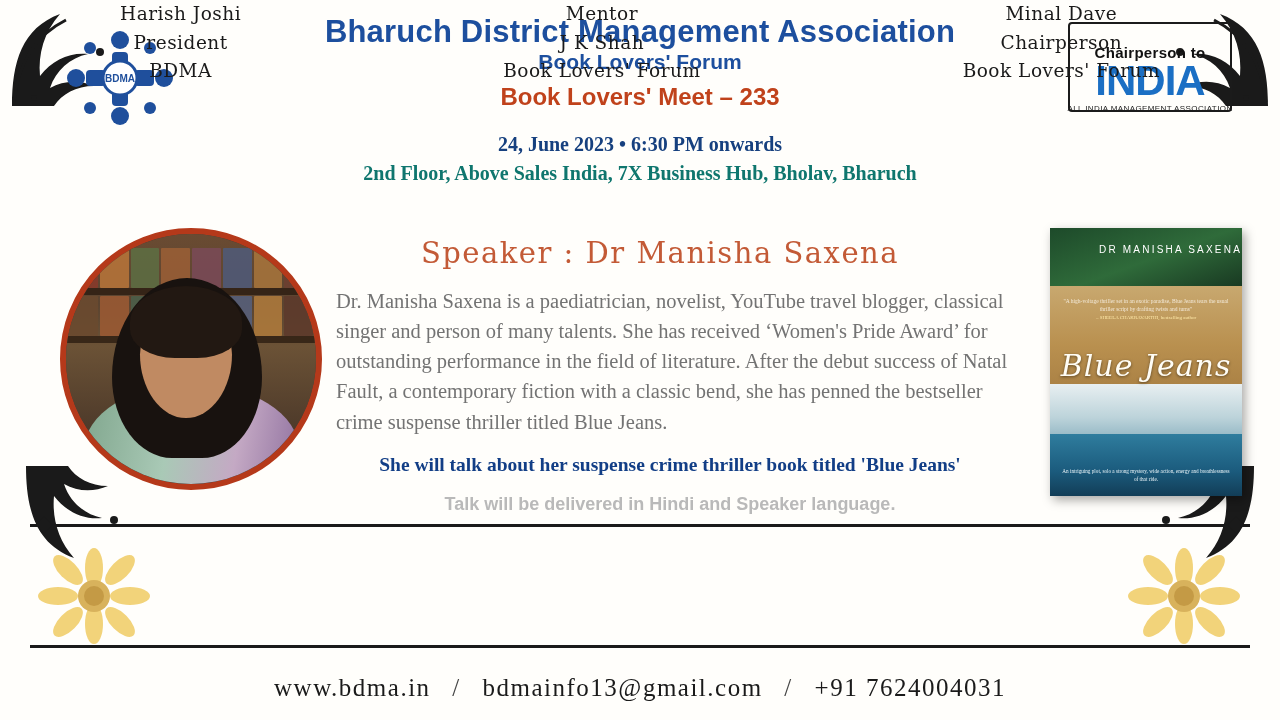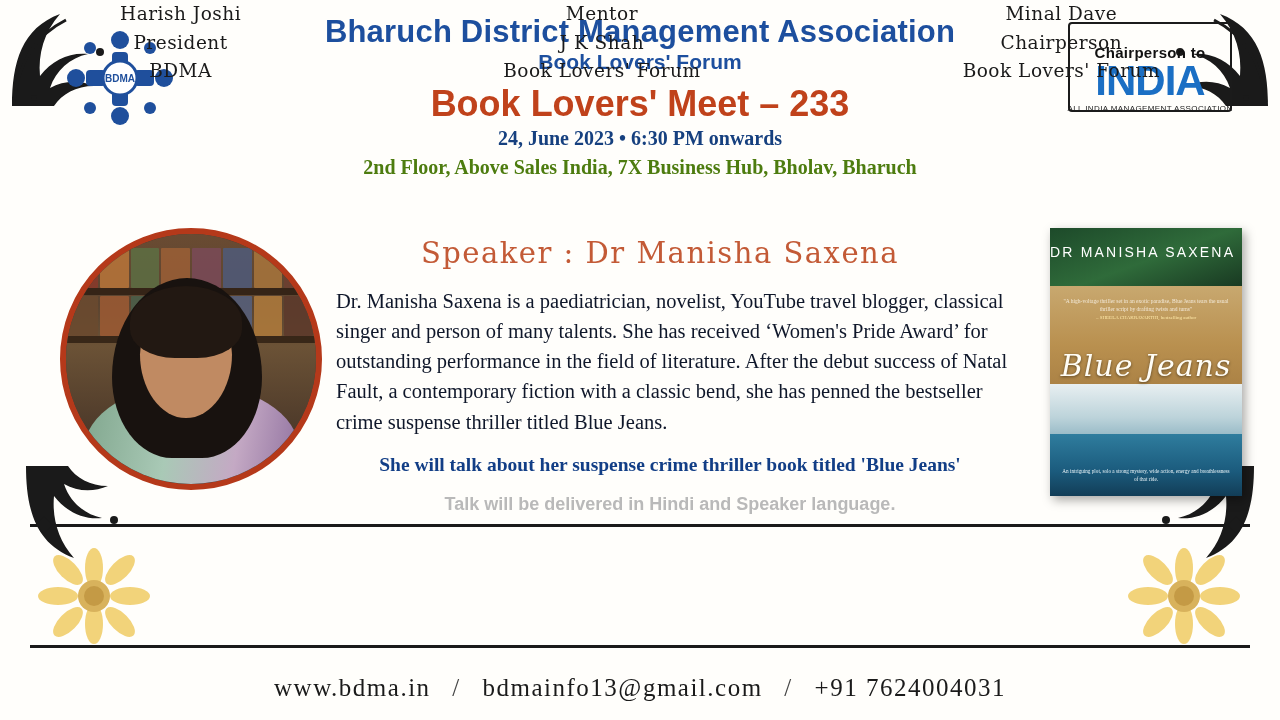--- a/index.html
+++ b/index.html
@@ -55,36 +55,36 @@
   .forum-title {
     font-family: "Liberation Sans", sans-serif;
     font-weight: bold;
     font-size: 21px;
     color: #1d4f9e;
     margin-bottom: 9px;
   }
   .meet-title {
     font-family: "Liberation Sans", sans-serif;
     font-weight: bold;
-    font-size: 36px;
+    font-size: 24px;
     color: #c0421b;
-    margin-bottom: 2px;
+    margin-bottom: 22px;
   }
   .datetime {
     font-family: "Liberation Serif", serif;
     font-weight: bold;
     font-size: 20px;
     color: #16407f;
     margin-bottom: 6px;
   }
   .venue {
     font-family: "Liberation Serif", serif;
     font-weight: bold;
     font-size: 20px;
-    color: #4d7c0f;
+    color: #0f766e;
   }
 
   
   .bdma-logo {
     position: absolute;
     top: 20px;
     left: 60px;
     width: 120px;
     height: 115px;
   }
@@ -208,21 +208,21 @@
     letter-spacing: 1.5px;
   }
   .bio {
     position: absolute;
     top: 286px;
     left: 336px;
     width: 680px;
     font-family: "Liberation Serif", serif;
     font-size: 20.5px;
     line-height: 1.47;
-    color: #0f172a;
+    color: #737373;
     text-align: left;
   }
   .talk-line {
     position: absolute;
     top: 454px;
     left: 336px;
     width: 668px;
     text-align: center;
     font-family: "Liberation Serif", serif;
     font-weight: bold;
@@ -268,24 +268,24 @@
     background: linear-gradient(180deg,#e8eff1 0%, #bcd3da 60%, #8fb4c2 100%);
   }
   .book .sea {
     position: absolute;
     top: 206px; left: 0; right: 0; bottom: 0;
     background: linear-gradient(180deg,#2f7d9e 0%, #1b5b7d 60%, #123d57 100%);
   }
   .book .author {
     position: absolute;
     top: 16px; left: 0; right: 0;
-    text-align: left;
+    text-align: right;
     color: #ffffff;
     font-family: "Liberation Sans", sans-serif;
-    font-size: 14px;
+    font-size: 10px;
     letter-spacing: 2.2px;
     z-index: 3;
   }
   .book .quote {
     position: absolute;
     top: 70px; left: 12px; right: 12px;
     text-align: center;
     color: #f3e9d8;
     font-family: "Liberation Serif", serif;
     font-size: 5.5px;

